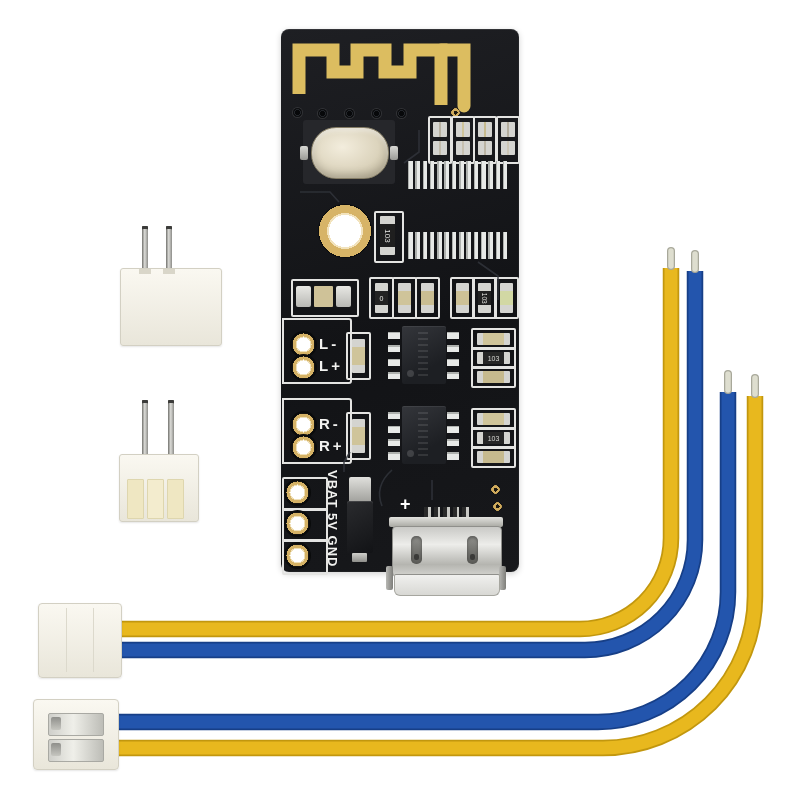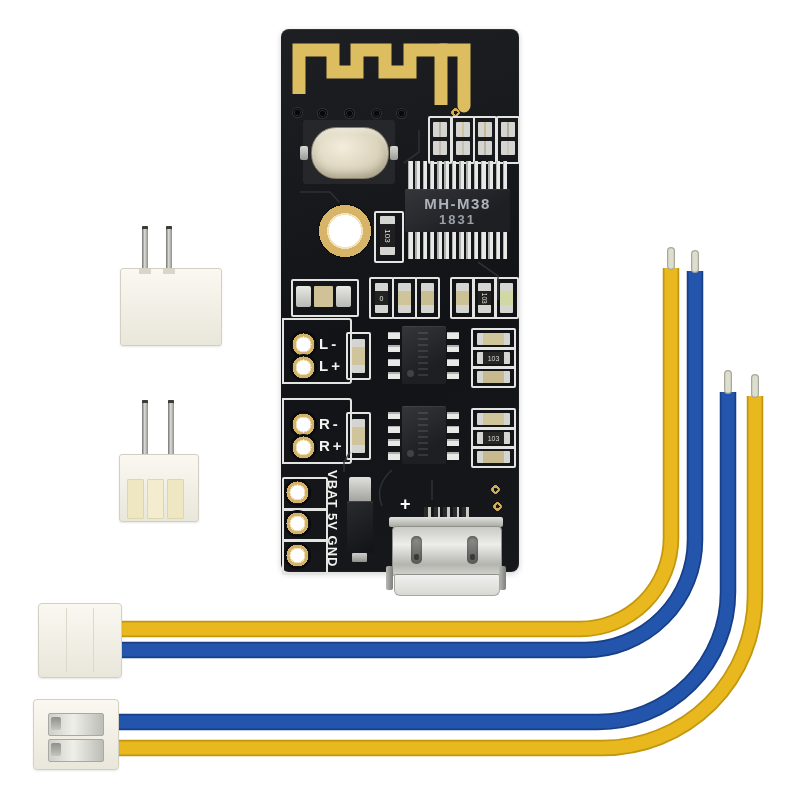--- a/index.html
+++ b/index.html
@@ -73,24 +73,20 @@
     <div class="silk" style="left:192px;top:87px;width:20px;height:44px;">
       <div class="hcomp" style="left:3px;top:4px;width:14px;height:15px;--b:#c6ba8e;"></div>
       <div class="hcomp" style="left:3px;top:23px;width:14px;height:14px;--b:#bab4a4;"></div>
     </div>
     <div class="silk" style="left:214.5px;top:87px;width:20px;height:44px;">
       <div class="hcomp" style="left:3px;top:4px;width:14px;height:15px;--b:#b4ae9e;"></div>
       <div class="hcomp" style="left:3px;top:23px;width:14px;height:14px;--b:#ccc6b6;"></div>
     </div>
 
     <div class="pinrow-h" style="left:127px;top:132px;width:102px;height:28px;"></div>
-    <div class="chipbody" style="left:124px;top:160px;width:105px;height:43px;">
-      <div class="abs" style="left:0;top:6px;width:105px;text-align:center;color:#adb3bb;font-size:15px;font-weight:bold;letter-spacing:1.5px;">MH-M38</div>
-      <div class="abs" style="left:0;top:23px;width:105px;text-align:center;color:#9aa0a8;font-size:13px;font-weight:bold;letter-spacing:2px;">1831</div>
-    </div>
     <div class="pinrow-h" style="left:127px;top:203px;width:102px;height:27px;"></div>
 
     <div class="abs" style="left:37px;top:175px;width:54px;height:54px;border-radius:50%;
          background:radial-gradient(circle,#ffffff 0 16px,#f2e3bd 16px 18px,#d7b467 18px 26px,#0a0b0c 26px);"></div>
 
     <div class="silk" style="left:93px;top:182px;width:26px;height:48px;">
       <div class="vcomp" style="left:4px;top:3px;width:15px;height:39px;--b:#1f1f1f;">
         <span class="tinytext" style="left:-8px;top:16px;width:30px;transform:rotate(90deg);">103</span>
       </div>
     </div>

